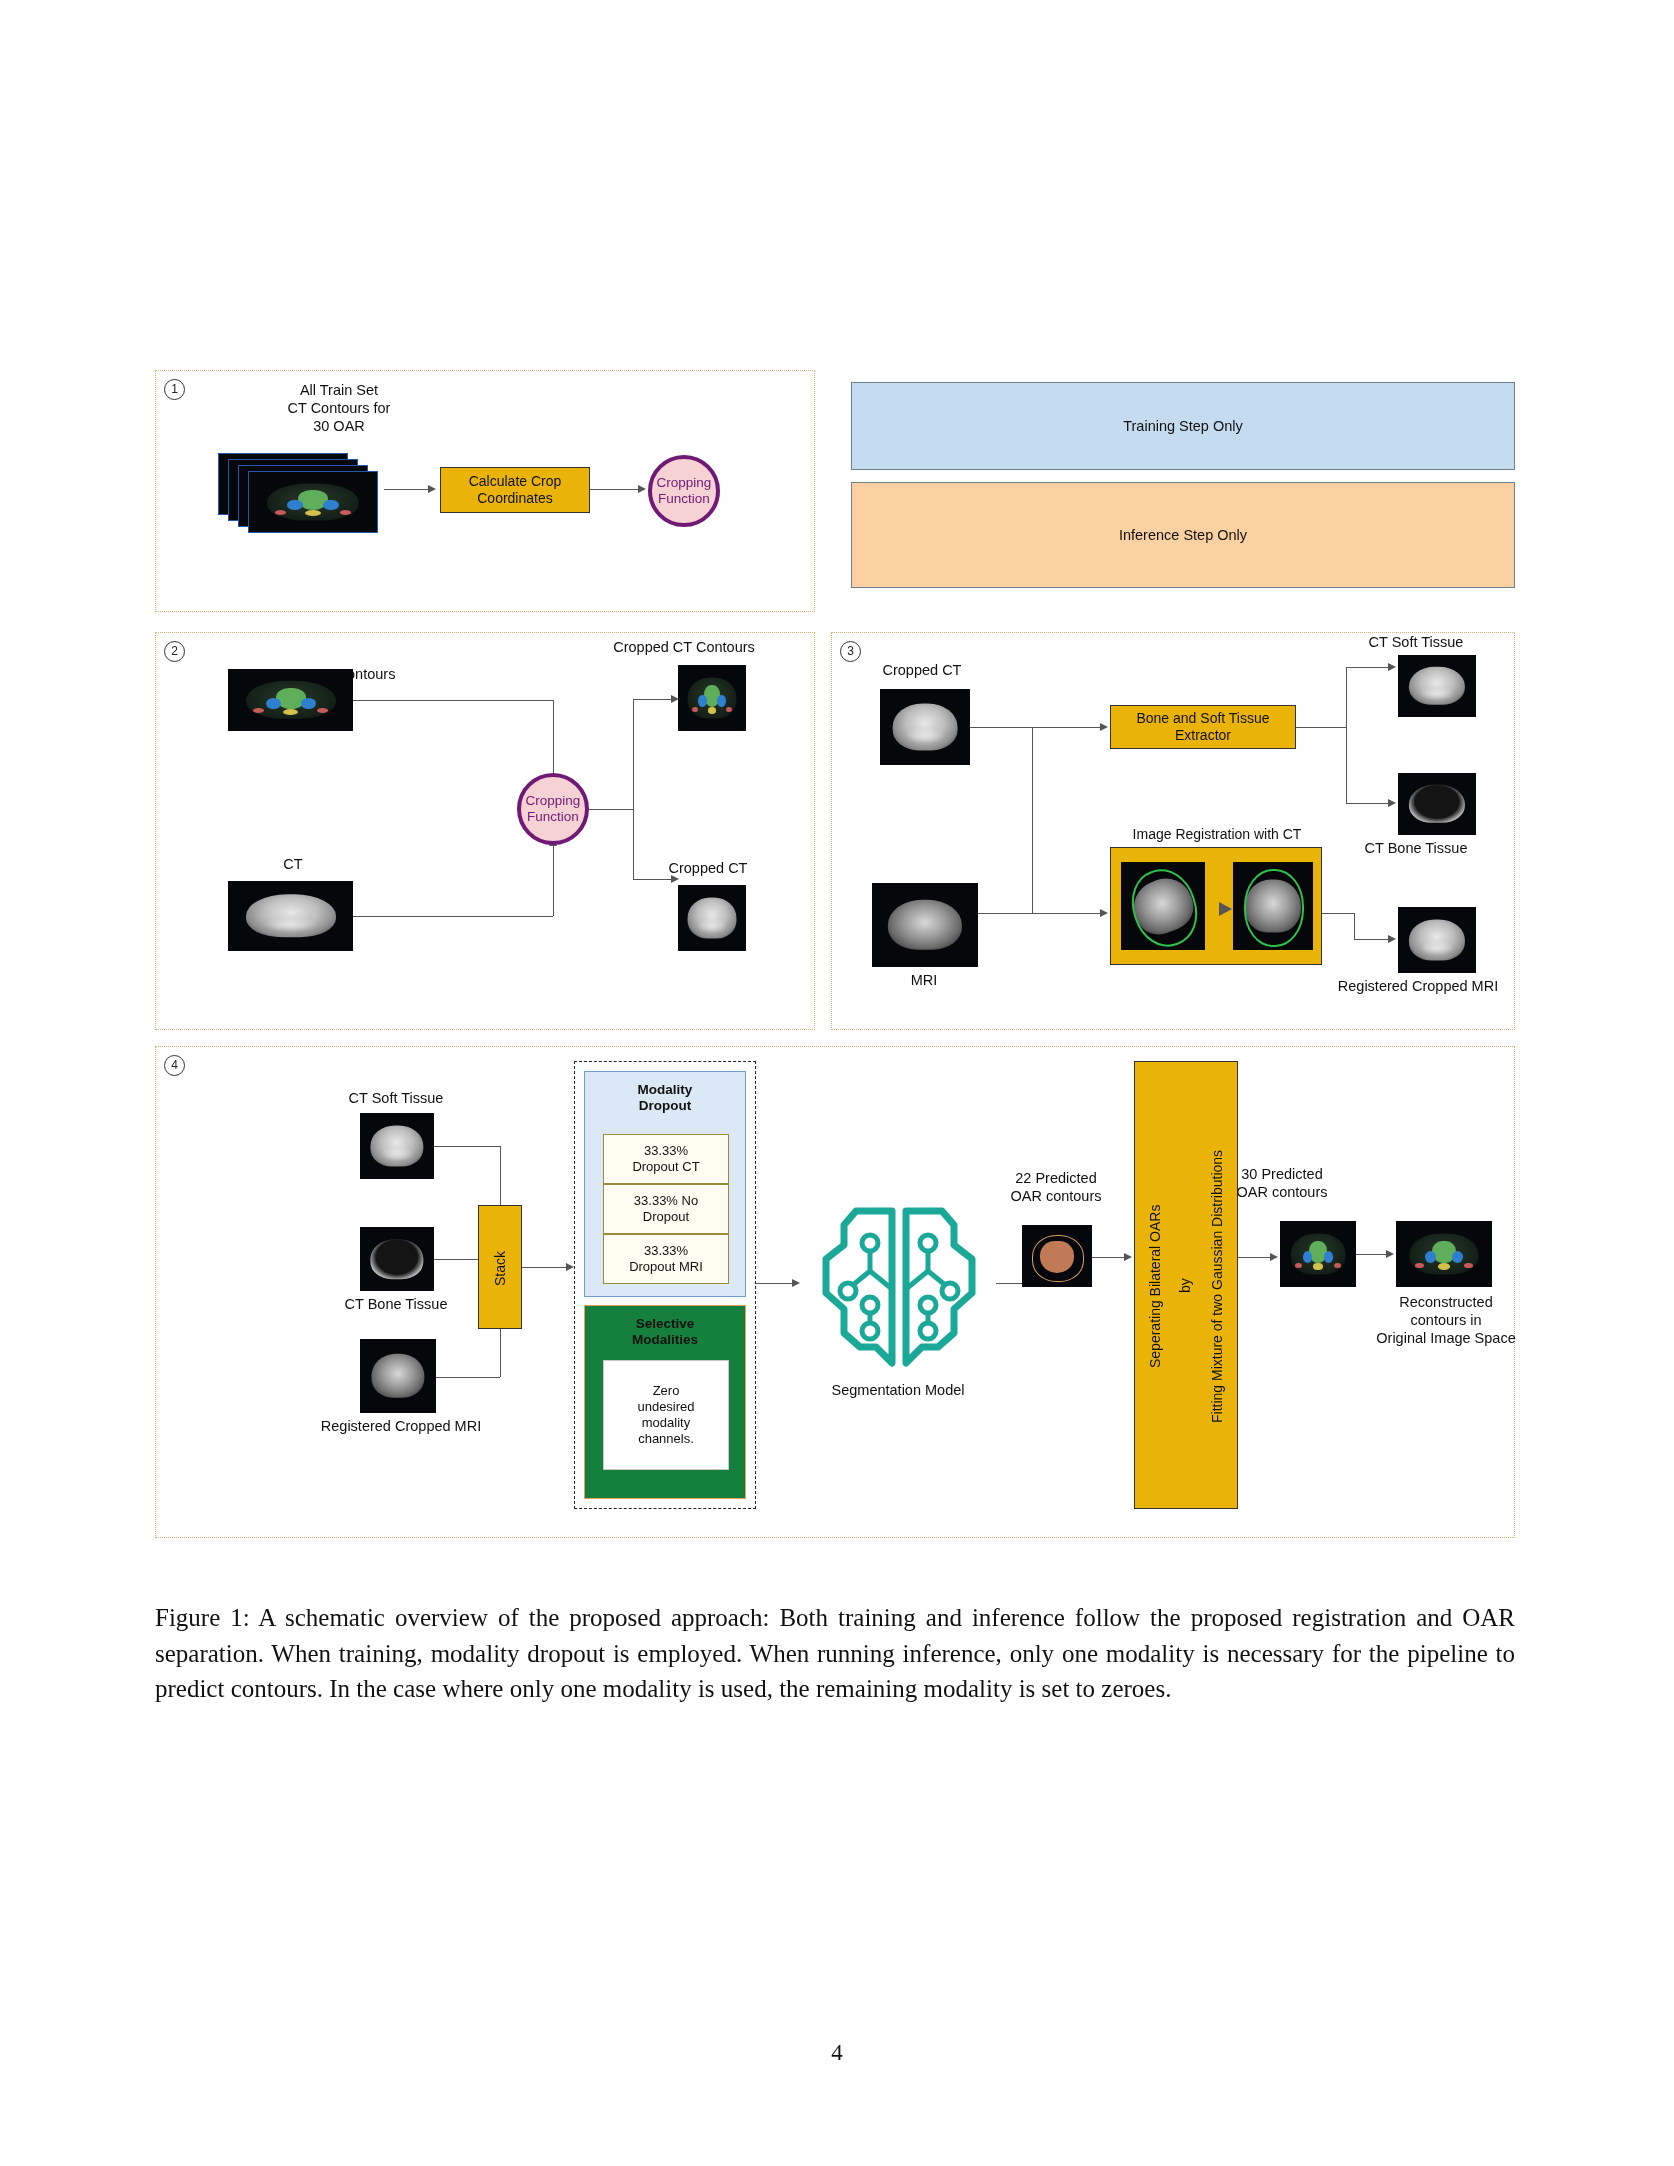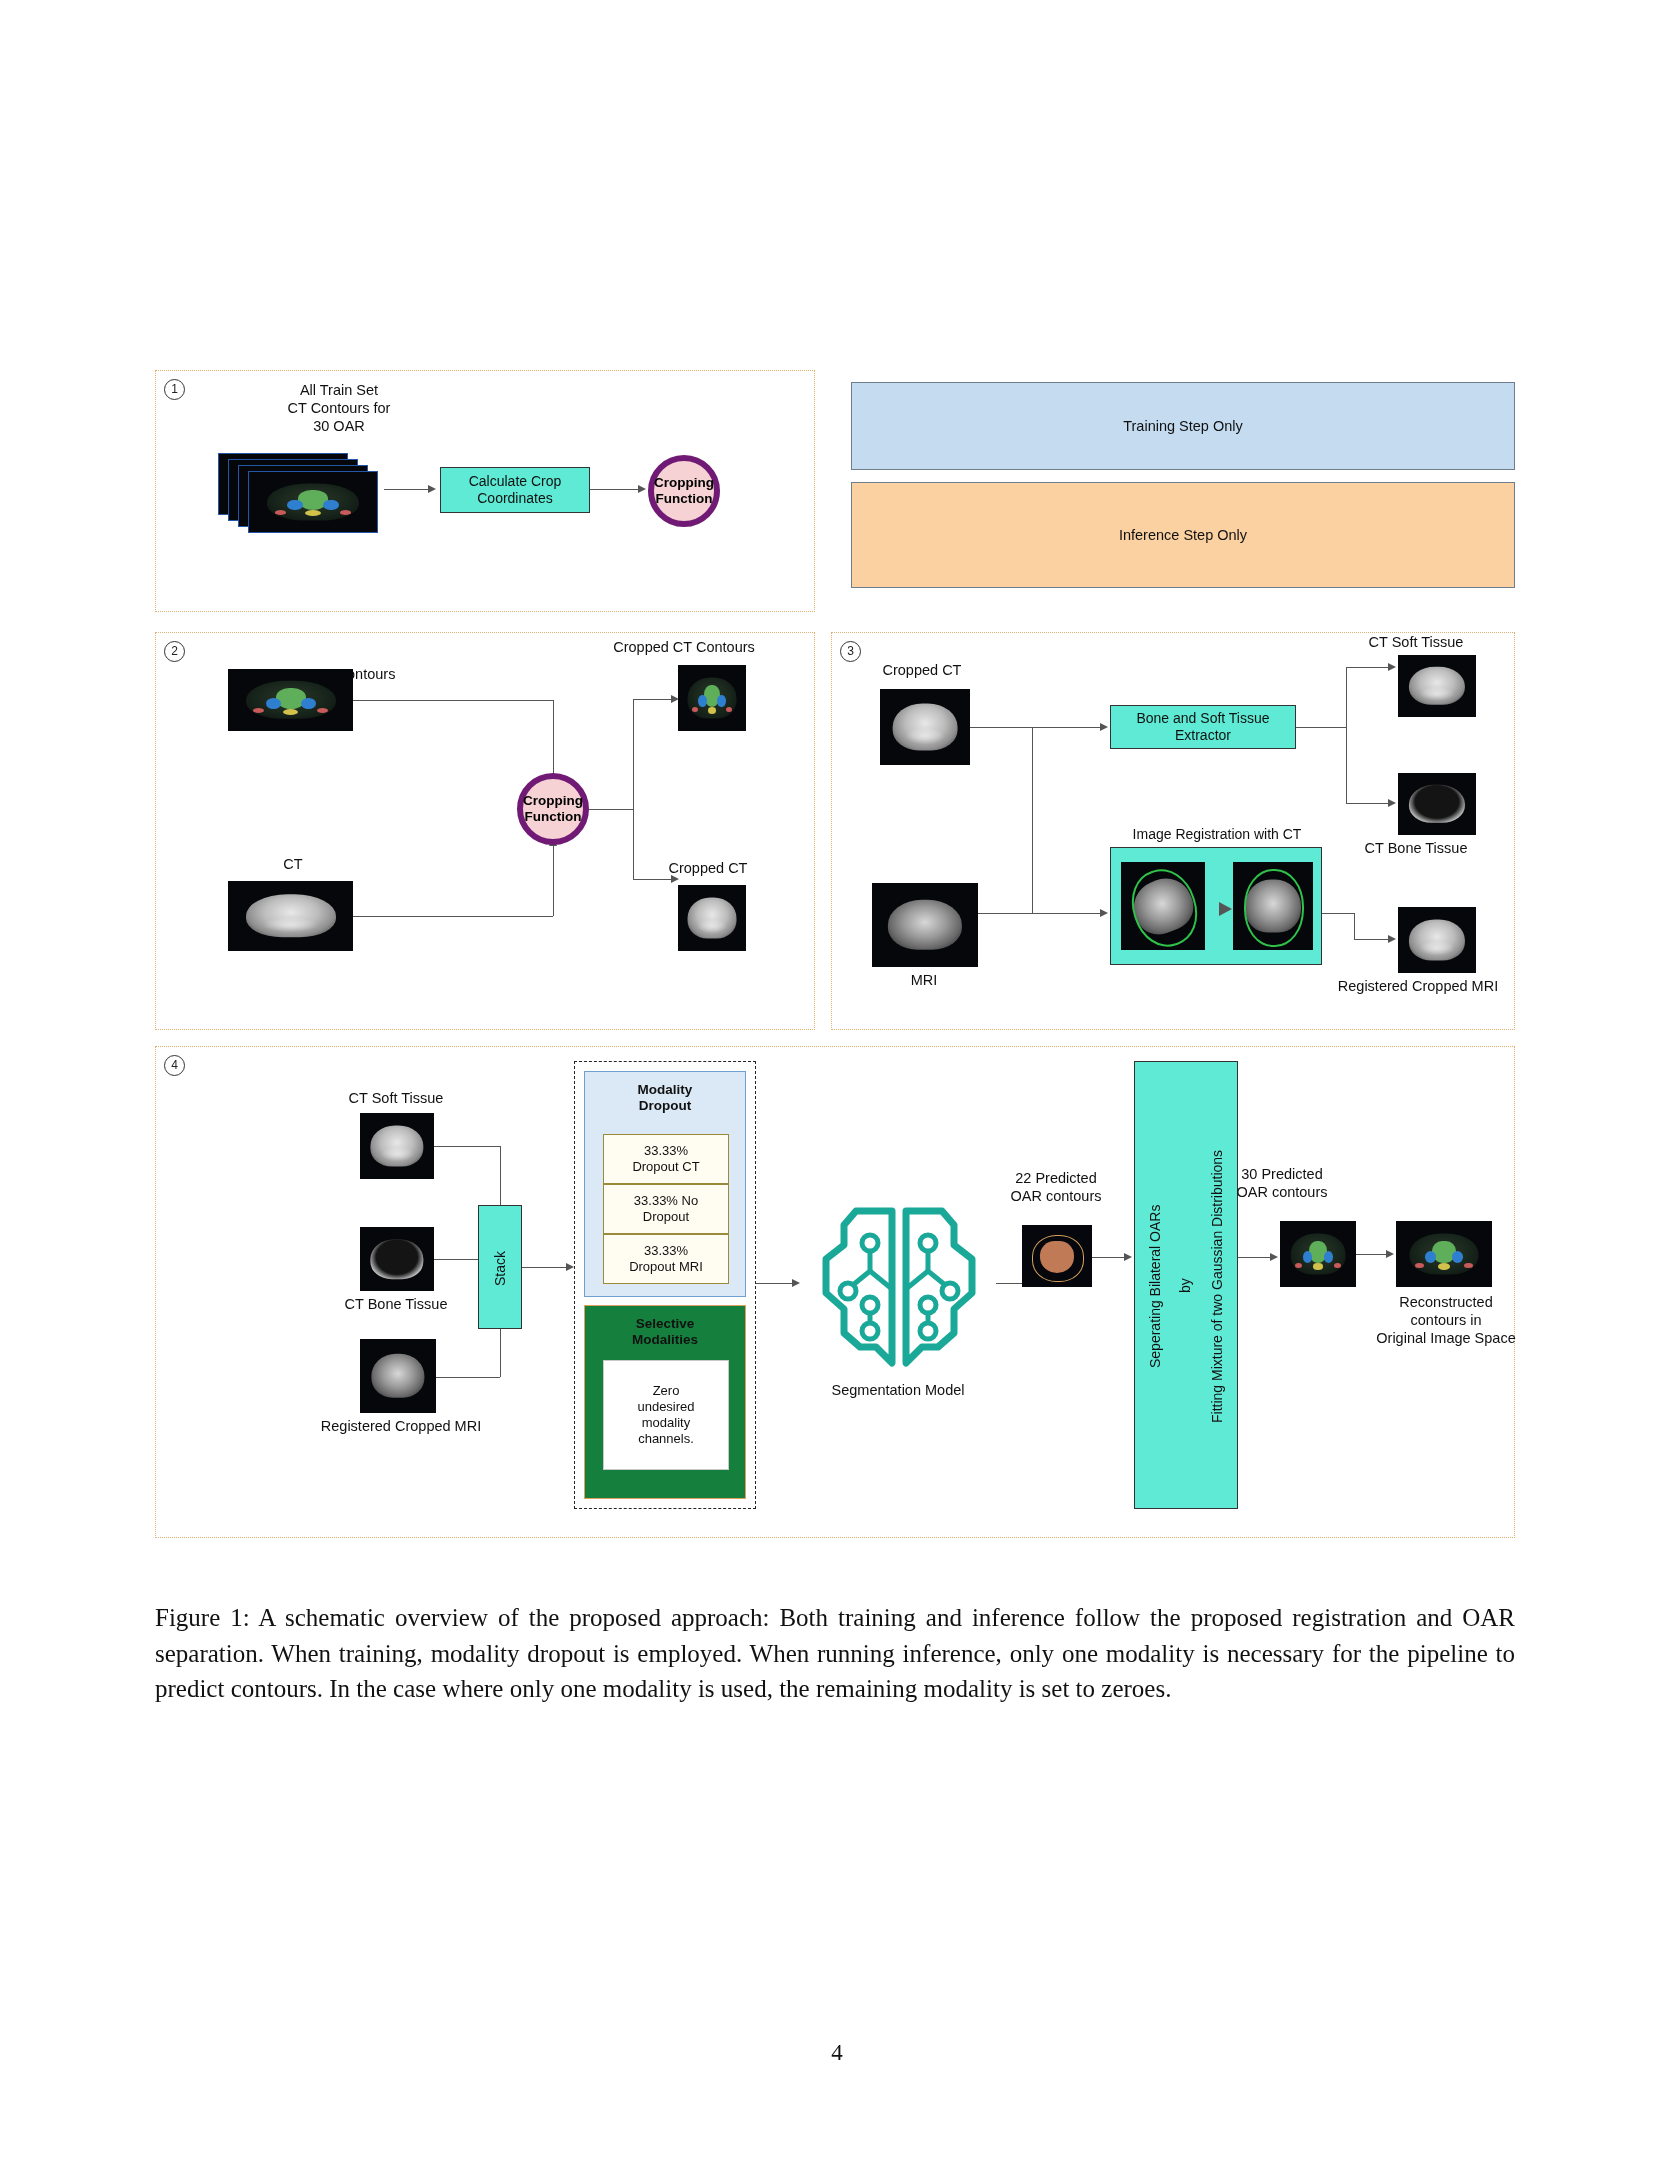--- a/index.html
+++ b/index.html
@@ -70,45 +70,44 @@
     color: #111;
   }
   .legend.train { background: #c5dcf0; }
   .legend.infer { background: #fbd1a2; }
 
   
   .box {
     position: absolute;
     box-sizing: border-box;
     border: 1px solid #333;
-    background: #5eead4;
+    background: #eab308;
     display: flex;
     align-items: center;
     justify-content: center;
     text-align: center;
     font-size: 14px;
     line-height: 1.25;
     color: #111;
     white-space: pre-line;
   }
   .circle {
     position: absolute;
     box-sizing: border-box;
-    border: 6px solid #701a75;
+    border: 4px solid #701a75;
     background: #f6d2d4;
     border-radius: 50%;
     display: flex;
     align-items: center;
     justify-content: center;
     text-align: center;
     font-size: 13.5px;
     line-height: 1.2;
-    color: #000000;
+    color: #701a75;
     white-space: pre-line;
-    font-weight: bold;
   }
 
   
   .img {
     position: absolute;
     background: #05070a;
     box-sizing: border-box;
     overflow: hidden;
   }
   .img .head {

